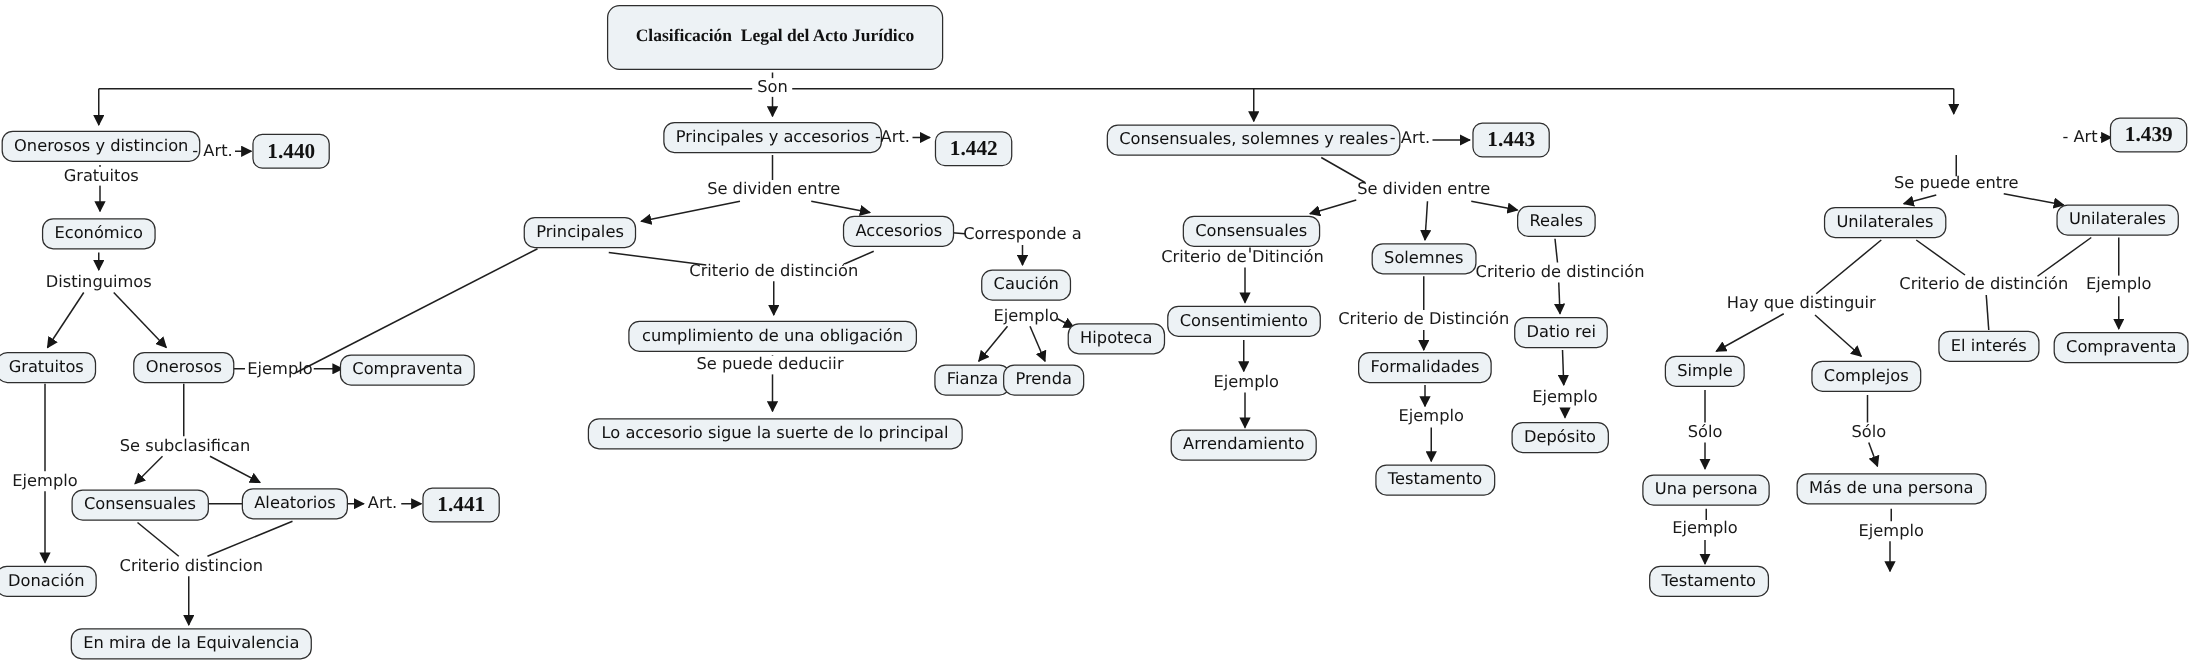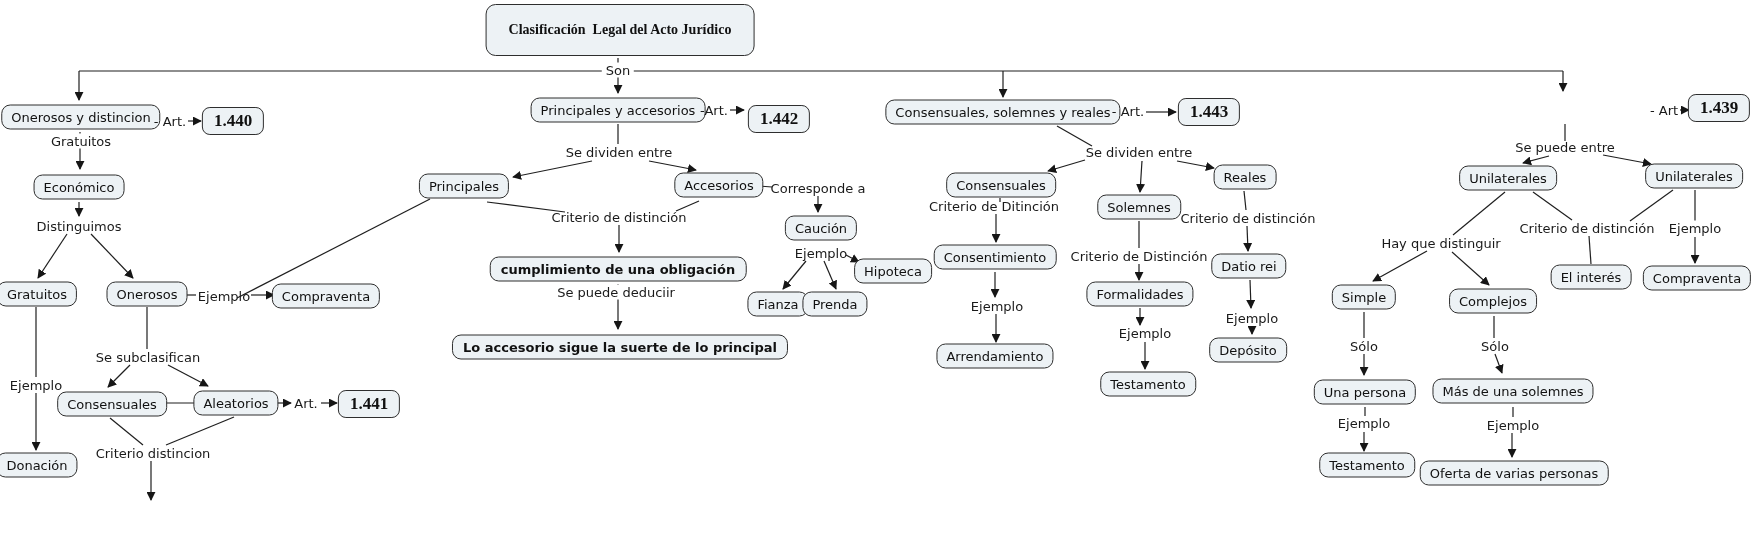--- a/index.html
+++ b/index.html
@@ -7,21 +7,21 @@
           font-family:"DejaVu Sans","Liberation Sans",sans-serif;color:#111;}
   svg.wires{position:absolute;left:0;top:0;width:1752px;height:534px;pointer-events:none;}
   svg.wires line{stroke:var(--line,#1f1f1f);stroke-width:1.2;}
   .node{position:absolute;transform:translate(-50%,-50%);background:var(--node-fill,#edf2f5);
         border:1px solid var(--node-border,#2e2e2e);border-radius:9px;padding:3px 9px;
         font-size:13px;line-height:17px;white-space:nowrap;text-align:center;}
   .node.num{font-family:"Liberation Serif","DejaVu Serif",serif;font-weight:bold;
             font-size:17px;line-height:20px;padding:3px 11px;border-radius:8px;}
   .node.title{font-family:"Liberation Serif","DejaVu Serif",serif;font-weight:bold;
               font-size:14px;line-height:22px;padding:14px 22px;border-radius:10px;white-space:pre;}
-  .node.wide{padding:3px 10px;font-weight:bold;}
+  .node.wide{padding:3px 10px;}
   .lbl{position:absolute;transform:translate(-50%,-50%);font-size:13px;line-height:15px;
        white-space:nowrap;color:#1a1a1a;}
   .lbl.bg{background:#fff;padding:0 4px;}
 </style>
 </head>
 <body>
 
 <div class="canvas">
 
   <svg class="wires" viewBox="0 0 1752 534">
@@ -126,20 +126,21 @@
   <div class="lbl" style="left:224px;top:296px">Ejemplo</div>
   <div class="node" style="left:326px;top:296px">Compraventa</div>
   <div class="lbl" style="left:148px;top:357px">Se subclasifican</div>
   <div class="lbl bg" style="left:36px;top:385px">Ejemplo</div>
   <div class="node" style="left:112px;top:404px">Consensuales</div>
   <div class="node" style="left:236px;top:403px">Aleatorios</div>
   <div class="lbl" style="left:306px;top:403px">Art.</div>
   <div class="node num" style="left:369px;top:404px">1.441</div>
   <div class="node" style="left:37px;top:465px">Donación</div>
   <div class="lbl" style="left:153px;top:453px">Criterio distincion</div>
+  <div class="node" style="left:153px;top:515px">En mira de la Equivalencia</div>
 
   <div class="node" style="left:618px;top:110px">Principales y accesorios</div>
   <div class="lbl" style="left:714px;top:110px">-Art.</div>
   <div class="node num" style="left:779px;top:119px">1.442</div>
   <div class="lbl" style="left:619px;top:152px">Se dividen entre</div>
   <div class="node" style="left:464px;top:186px">Principales</div>
   <div class="node" style="left:719px;top:185px">Accesorios</div>
   <div class="lbl" style="left:619px;top:217px">Criterio de distinción</div>
   <div class="lbl" style="left:818px;top:188px">Corresponde a</div>
   <div class="node" style="left:821px;top:228px">Caución</div>
@@ -179,19 +180,18 @@
   <div class="lbl" style="left:1441px;top:243px">Hay que distinguir</div>
   <div class="lbl" style="left:1587px;top:228px">Criterio de distinción</div>
   <div class="lbl bg" style="left:1695px;top:228px">Ejemplo</div>
   <div class="node" style="left:1591px;top:277px">El interés</div>
   <div class="node" style="left:1697px;top:278px">Compraventa</div>
   <div class="node" style="left:1364px;top:297px">Simple</div>
   <div class="node" style="left:1493px;top:301px">Complejos</div>
   <div class="lbl" style="left:1364px;top:346px">Sólo</div>
   <div class="lbl" style="left:1495px;top:346px">Sólo</div>
   <div class="node" style="left:1365px;top:392px">Una persona</div>
-  <div class="node" style="left:1513px;top:391px">Más de una solemnes</div>
+  <div class="node" style="left:1513px;top:391px">Más de una persona</div>
   <div class="lbl" style="left:1364px;top:423px">Ejemplo</div>
   <div class="lbl" style="left:1513px;top:425px">Ejemplo</div>
   <div class="node" style="left:1367px;top:465px">Testamento</div>
-  <div class="node" style="left:1514px;top:473px">Oferta de varias personas</div>
 
 </div>
 
 </body></html>

